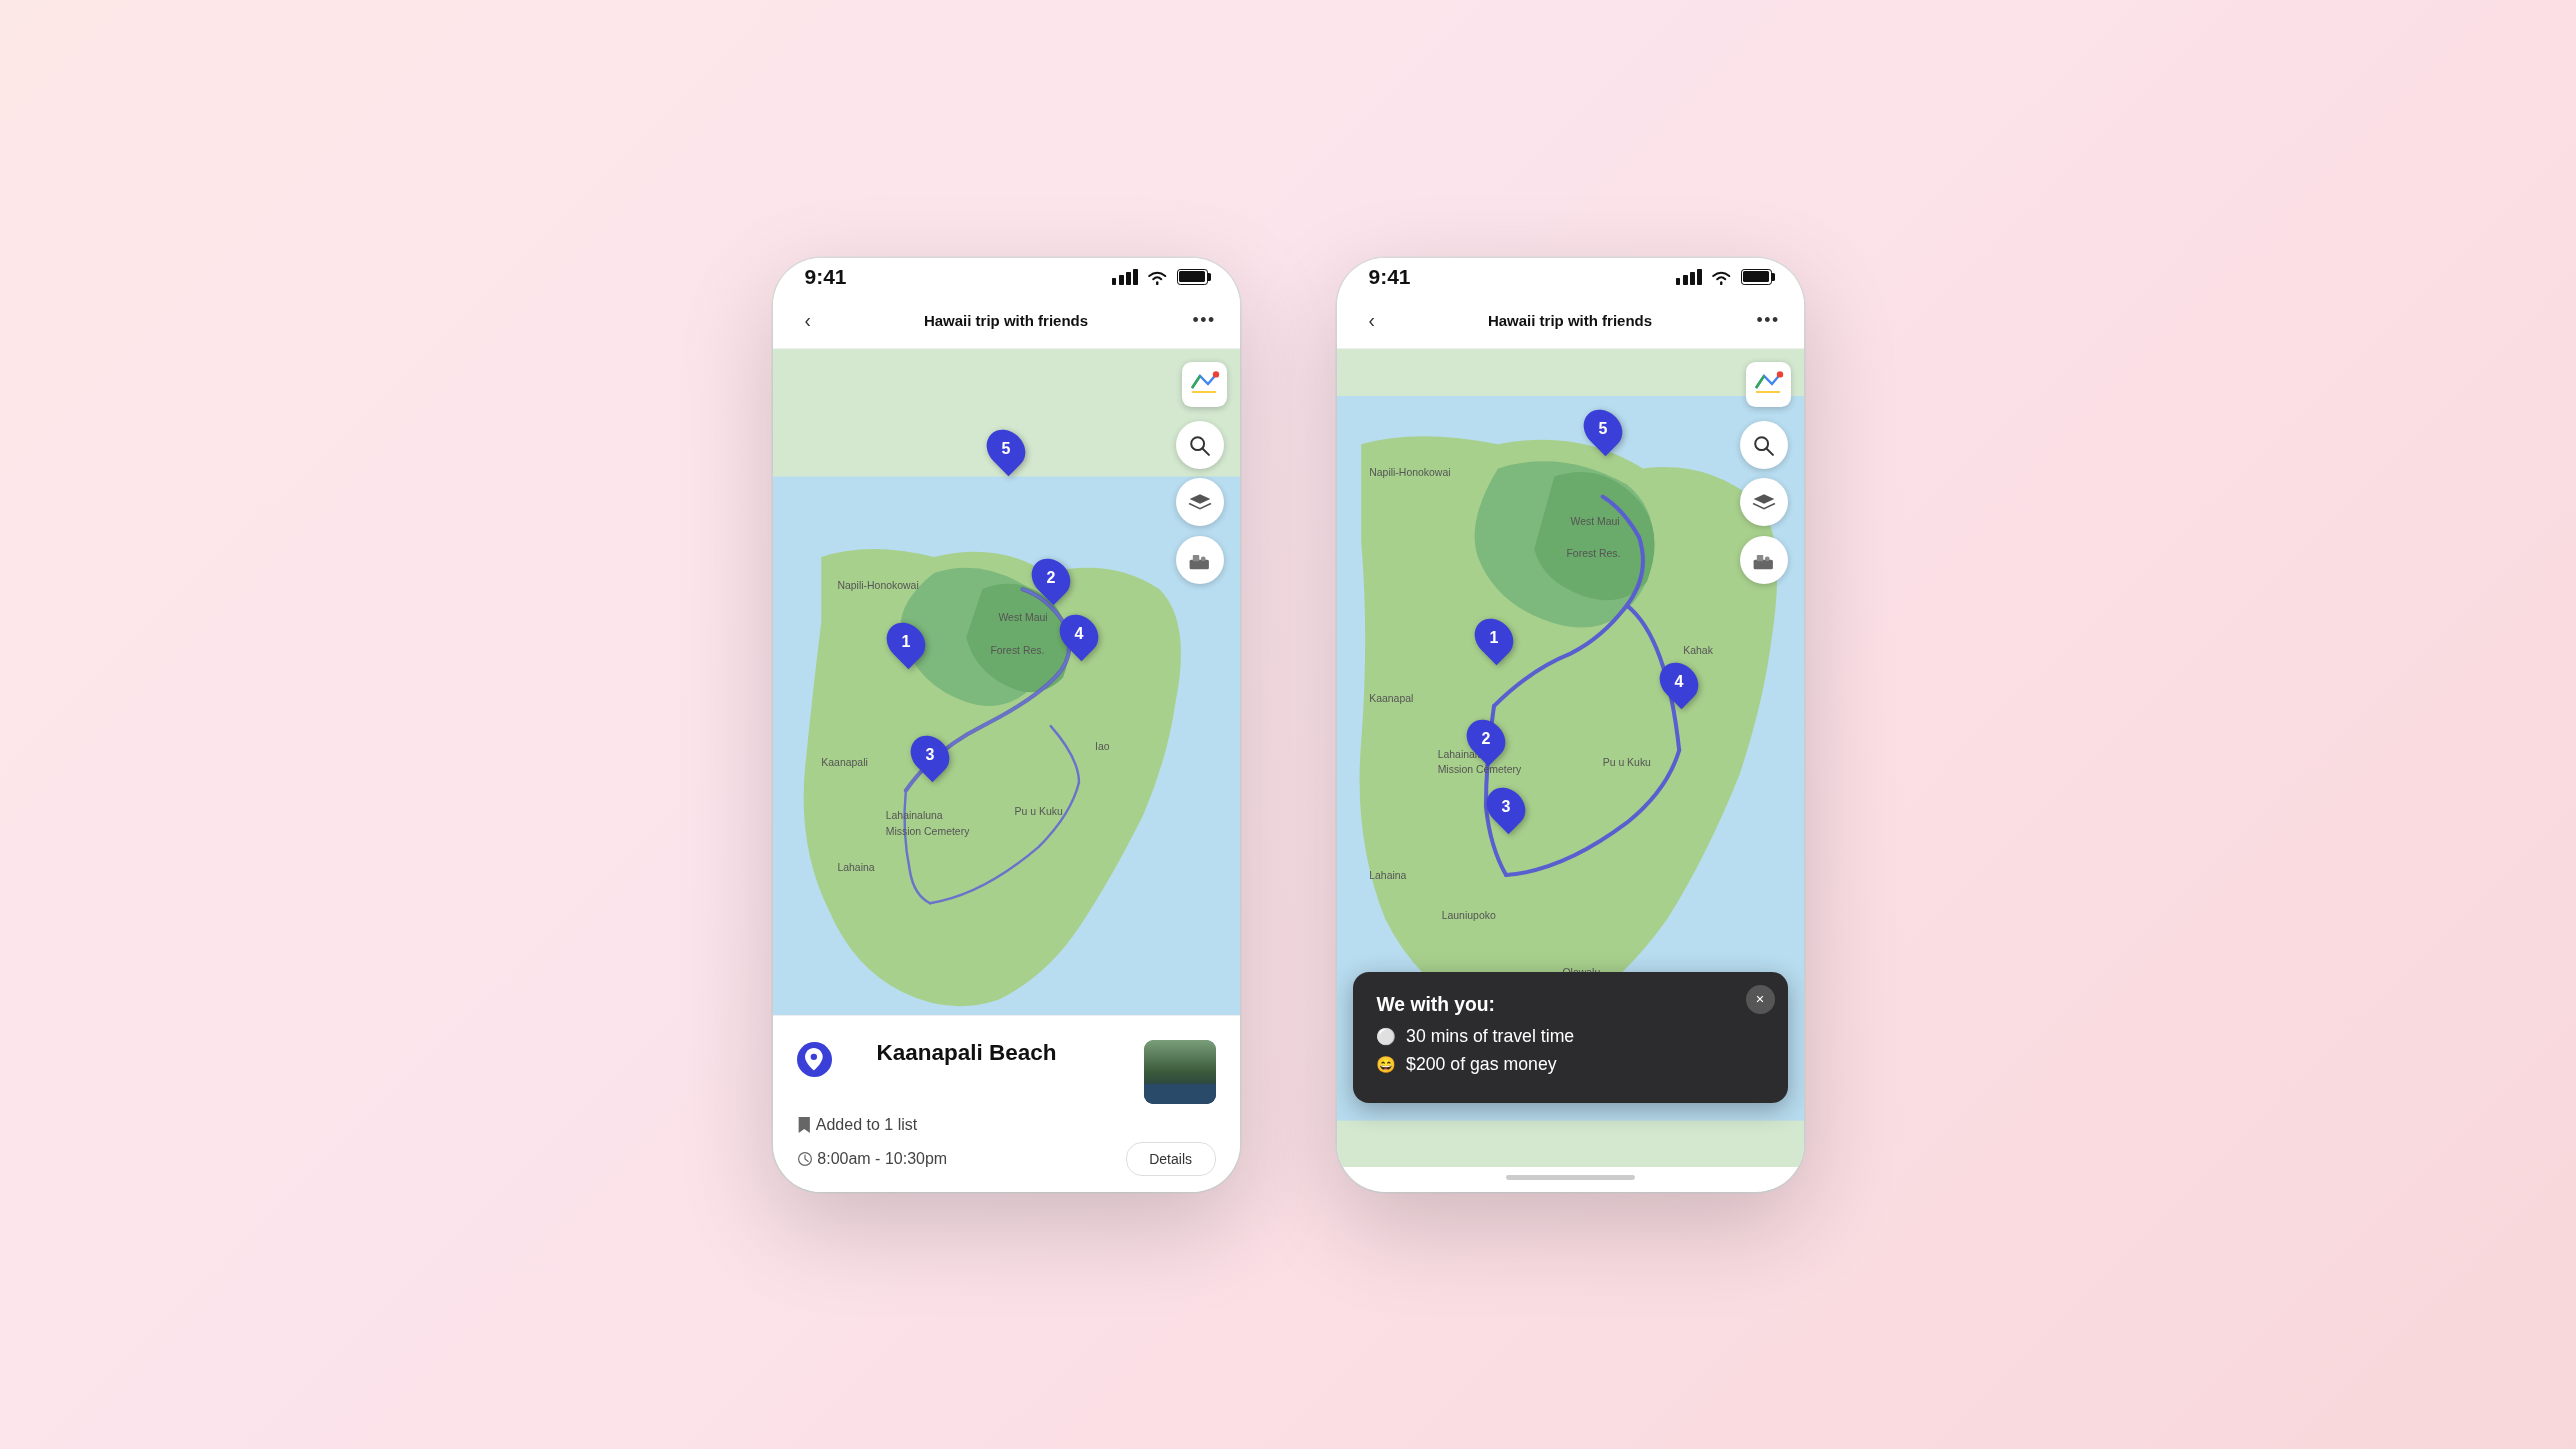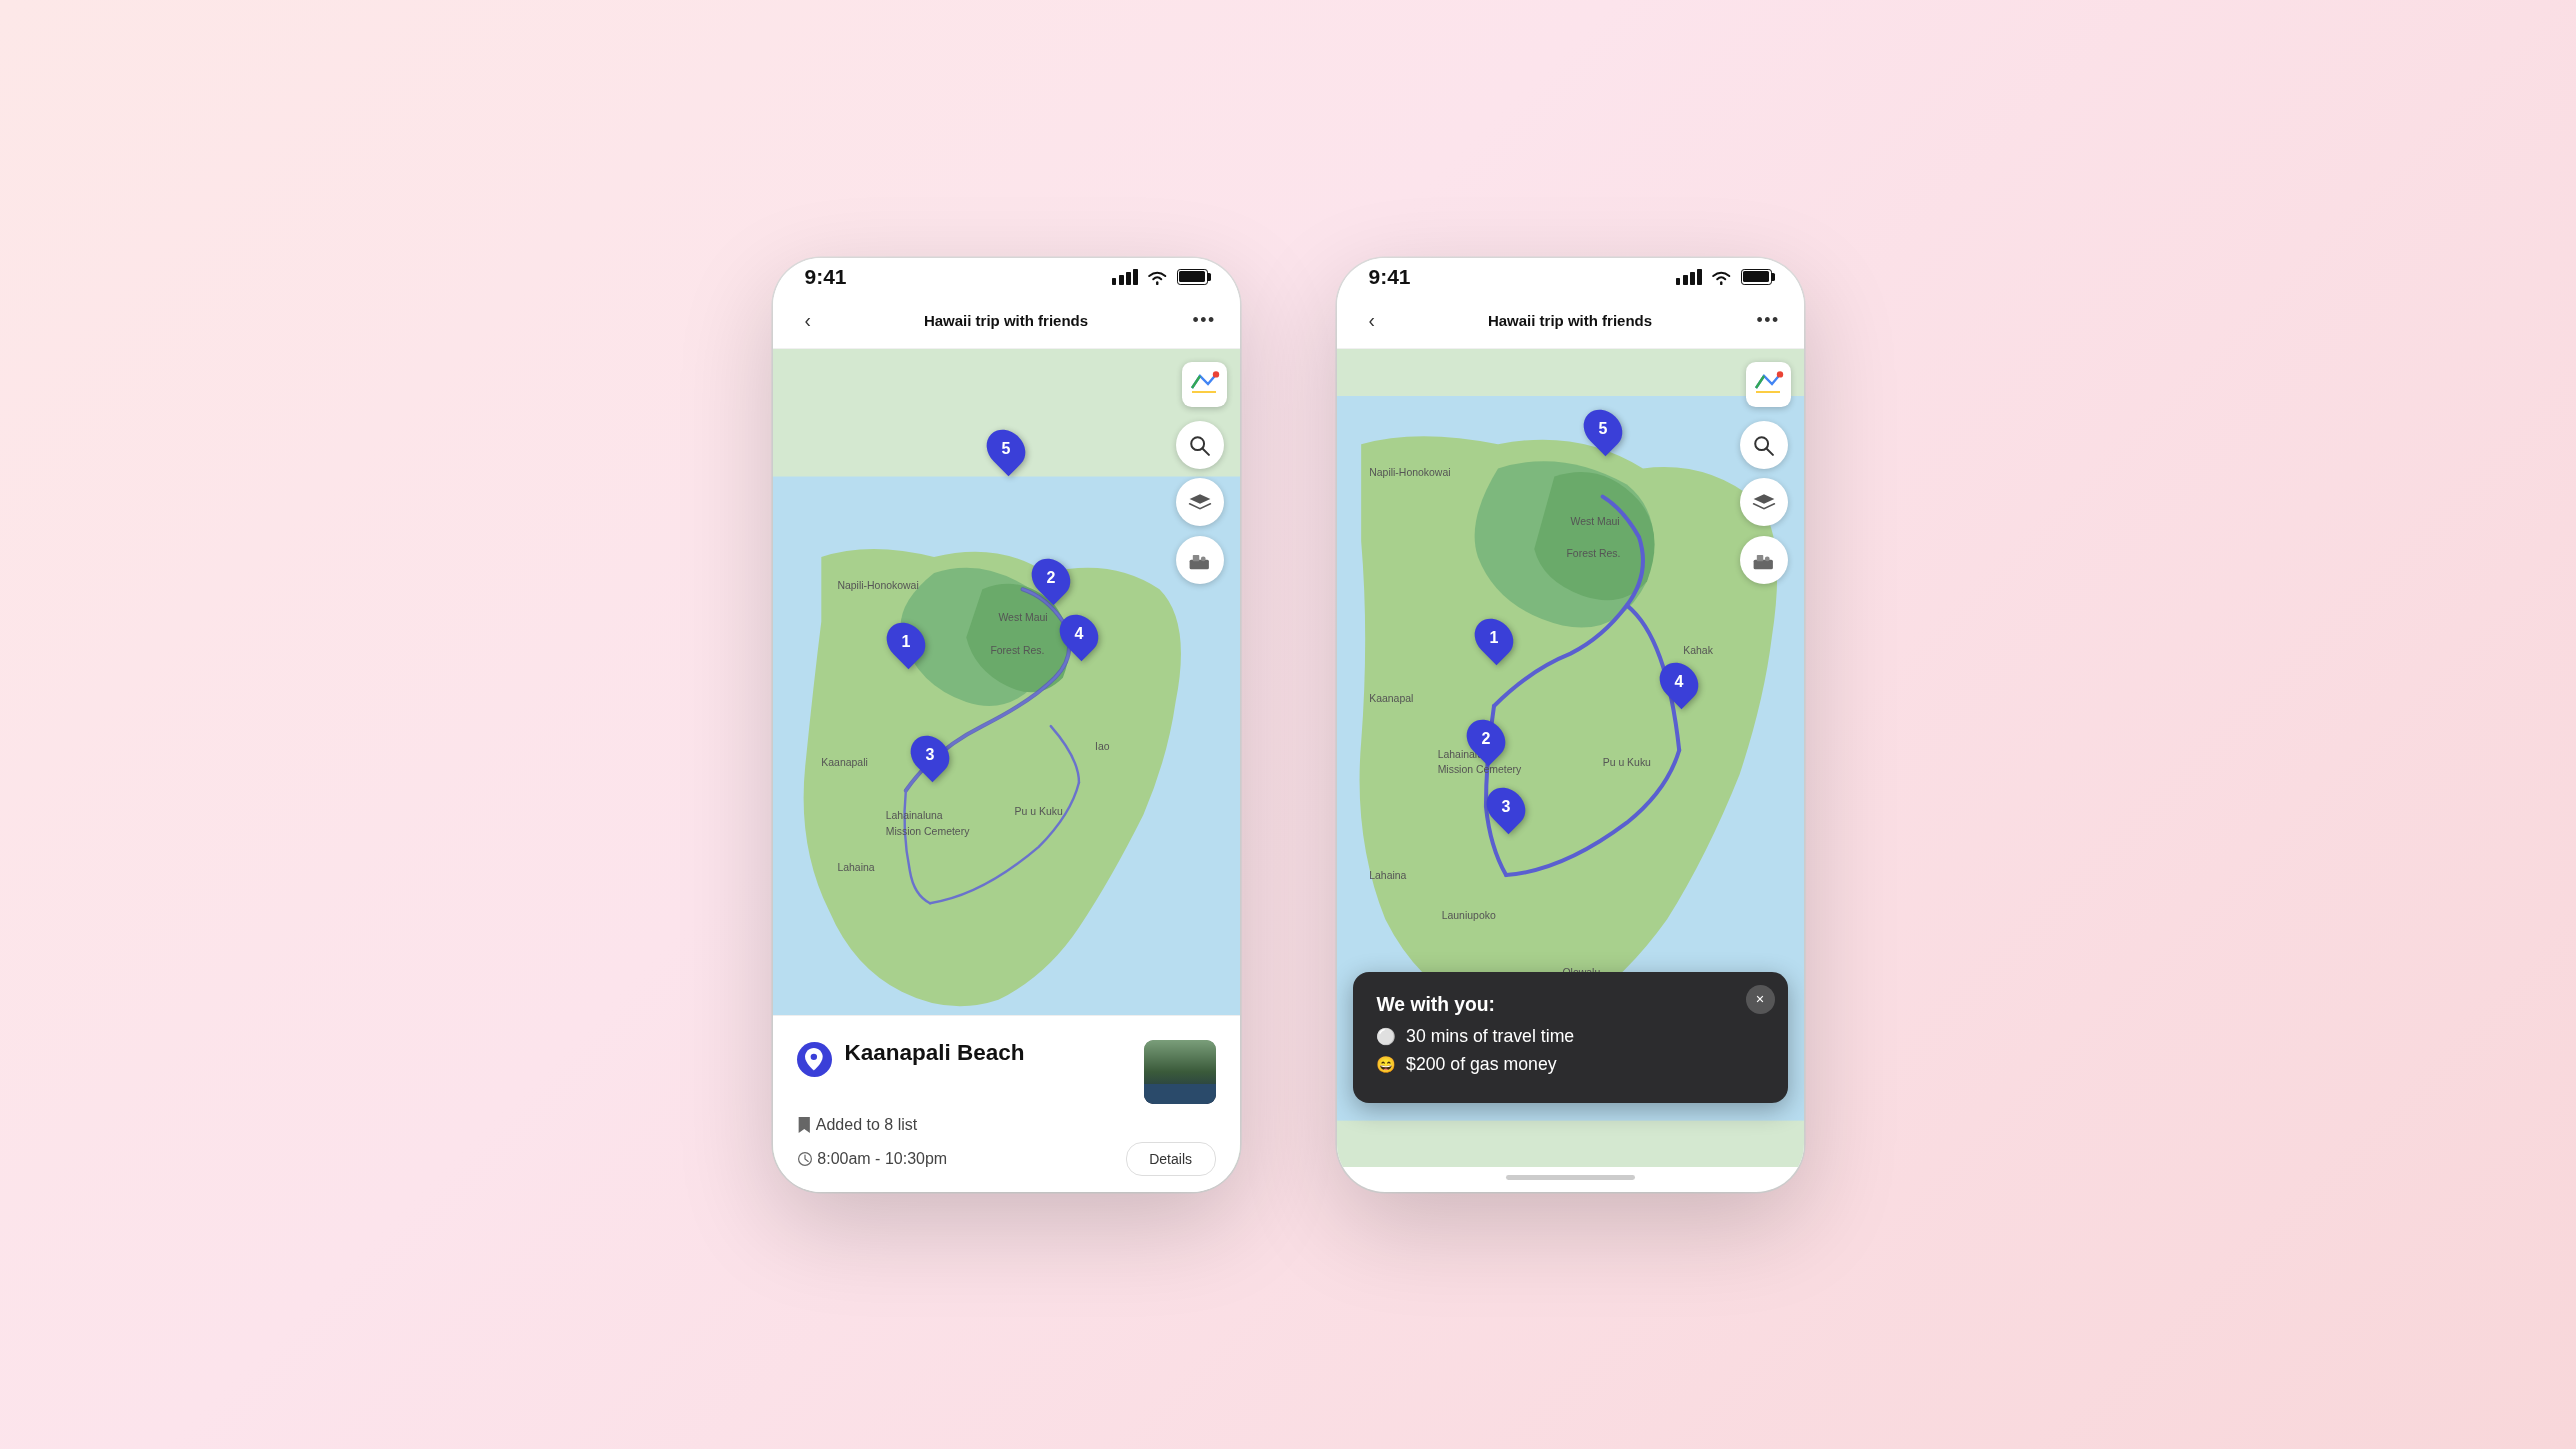--- a/index.html
+++ b/index.html
@@ -252,20 +252,21 @@
       padding: 24px 24px 16px;
       border-top: 0.8px solid #eee;
       position: absolute;
       bottom: 0; left: 0; right: 0;
       z-index: 20;
     }
     .info-card-header {
       display: flex;
       align-items: flex-start;
       margin-bottom: 11.3px;
+      gap: 32px;
     }
     .info-icon {
       width: 35px;
       height: 35px;
       background: #3a3fd8;
       border-radius: 50%;
       display: flex;
       align-items: center;
       justify-content: center;
       margin-right: 13px;
@@ -547,21 +548,21 @@
             <rect width="90" height="80" rx="12" fill="url(#beachGrad)"></rect>
             <rect y="55" width="90" height="25" rx="0" fill="#2a4a6a"></rect>
           </svg>
         </div>
       </div>
       <div class="info-meta">
         <div class="info-meta-item">
           <svg width="14.5" height="16" viewBox="0 0 18 20">
             <path d="M2 0 H16 V20 L9 15 L2 20 Z" fill="#666"></path>
           </svg>
-          <span>Added to 8 list</span>
+          <span>Added to 1 list</span>
         </div>
       </div>
       <div class="info-footer">
         <div class="info-meta-item">
           <svg width="16" height="16" viewBox="0 0 20 20">
             <circle cx="10" cy="10" r="8" stroke="#666" stroke-width="1.5" fill="none"></circle>
             <path d="M10 5 L10 10 L14 13" stroke="#666" stroke-width="1.5" stroke-linecap="round" fill="none"></path>
           </svg>
           <span style="font-size:16px; color:#444;">8:00am - 10:30pm</span>
         </div>

